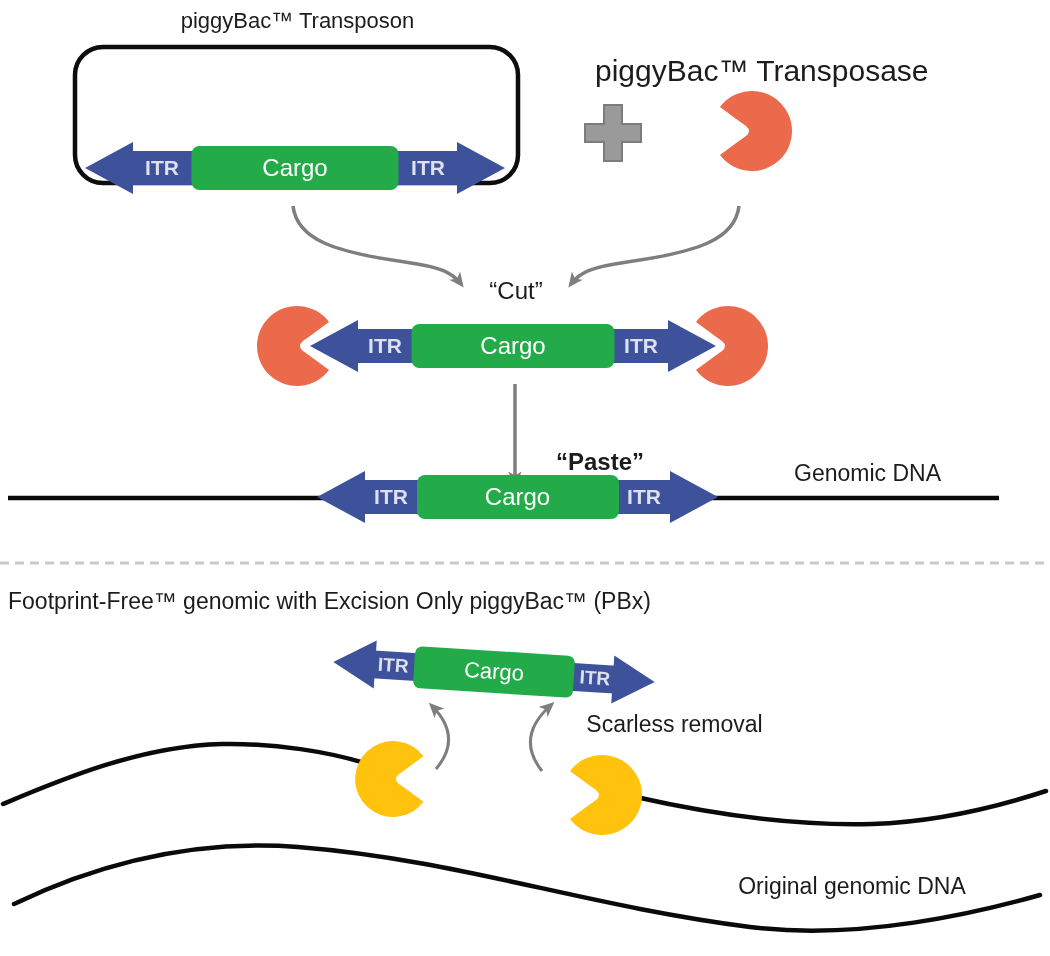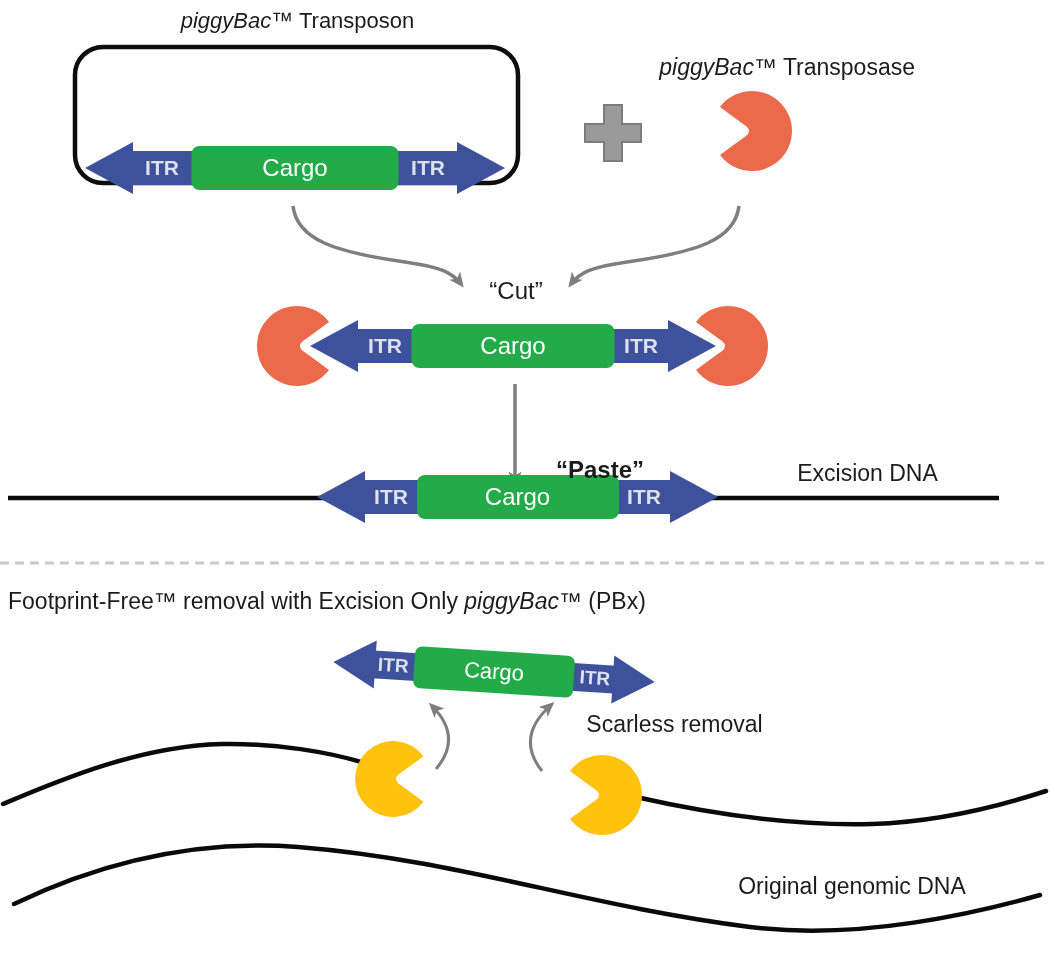--- a/index.html
+++ b/index.html
@@ -4,25 +4,25 @@
 <style>
   html,body{margin:0;padding:0;background:#fff;}
   .canvas{
     position:relative;width:1050px;height:956px;background:#fff;overflow:hidden;
     font-family:"Liberation Sans", sans-serif;color:#1c1c1c;
   }
   svg.bg{position:absolute;left:0;top:0;}
 
   
   .lbl{position:absolute;text-align:center;white-space:nowrap;}
-  .it{font-style:italic;}
+  .it{}
   .t1{left:140px;top:8px;width:315px;font-size:22px;}
-  .t2{left:595px;top:54px;width:320px;font-size:23px;text-align:right;}
+  .t2{left:595px;top:54px;width:320px;font-size:30px;}
   .cut{left:446px;top:277px;width:140px;font-size:24px;font-weight:normal;}
-  .paste{left:535px;top:448px;width:130px;font-size:24px;font-weight:bold;margin-top:8px;}
+  .paste{left:535px;top:448px;width:130px;font-size:24px;font-weight:bold;}
   .gdna{left:770px;top:460px;width:195px;font-size:23px;}
   .heading{left:8px;top:588px;width:760px;text-align:left;font-size:23px;}
   .scarless{left:567px;top:711px;width:215px;font-size:23px;}
   .odna{left:722px;top:873px;width:260px;font-size:23px;}
 
   
   .construct{position:absolute;height:56px;}
   .construct .bar{position:absolute;left:40px;right:40px;top:11px;height:34px;background:#3E529B;}
   .construct .head{position:absolute;width:0;height:0;top:2px;
     border-top:26px solid transparent;border-bottom:26px solid transparent;}
@@ -141,22 +141,22 @@
   <div class="lbl t1">
     <span class="it">piggyBac</span><span>™ Transposon</span>
   </div>
 
   <div class="lbl t2">
     <span class="it">piggyBac</span><span>™ Transposase</span>
   </div>
 
   <div class="lbl cut">“Cut”</div>
   <div class="lbl paste">“Paste”</div>
-  <div class="lbl gdna">Excision DNA</div>
+  <div class="lbl gdna">Genomic DNA</div>
 
   <div class="lbl heading">
-    <span>Footprint-Free™ removal with Excision Only </span><span class="it">piggyBac</span><span>™ (PBx)</span>
+    <span>Footprint-Free™ genomic with Excision Only </span><span class="it">piggyBac</span><span>™ (PBx)</span>
   </div>
 
   <div class="lbl odna">Original genomic DNA</div>
   <div class="lbl scarless">Scarless removal</div>
 
 </div>
 
 </body></html>

